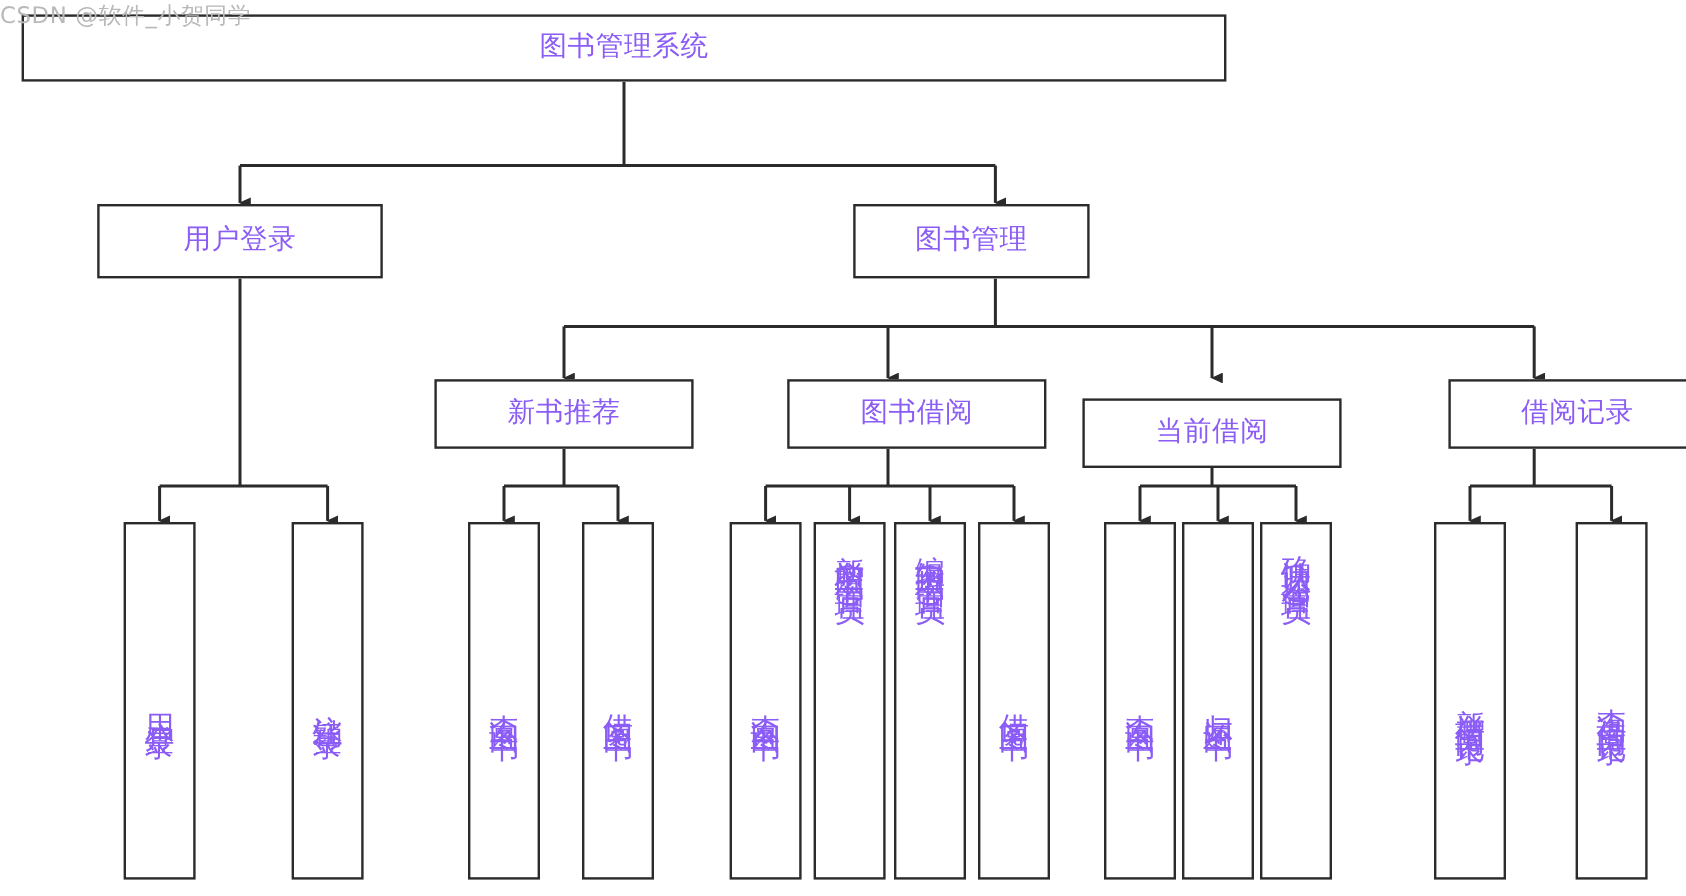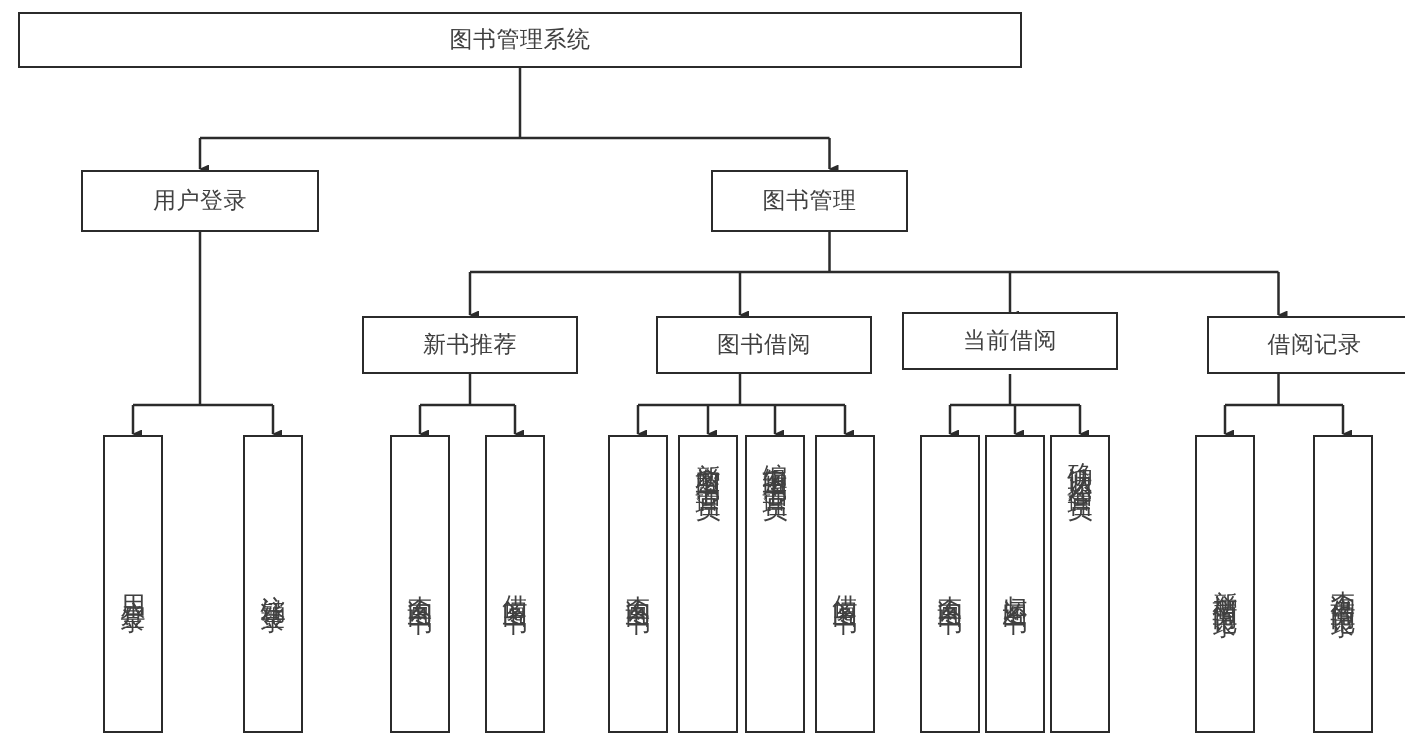--- a/index.html
+++ b/index.html
@@ -32,21 +32,21 @@
     position: absolute;
     box-sizing: border-box;
     background: #ffffff;
     border: 2.5px solid #2b2b2b;
     display: flex;
     align-items: center;
     justify-content: center;
     overflow: hidden;
   }
   .node-label {
-    color: #404040;
+    color: #8b5cf6;
     text-align: right;
     line-height: 1.12;
     white-space: pre;
   }
   .node.horizontal .node-label {
     font-size: 23px;
     letter-spacing: 0.5px;
   }
   .node.root .node-label {
     font-size: 23px;
@@ -133,21 +133,21 @@
       </div>
       <div class="node horizontal" style="left: 711px; top: 170px; width: 197px; height: 62px;">
         <span class="node-label">图书管理</span>
       </div>
       <div class="node horizontal" style="left: 362px; top: 316px; width: 216px; height: 58px;">
         <span class="node-label">新书推荐</span>
       </div>
       <div class="node horizontal" style="left: 632px; top: 316px; width: 216px; height: 58px; margin-left: 24px;">
         <span class="node-label">图书借阅</span>
       </div>
-      <div class="node horizontal" style="left: 902px; top: 312px; width: 216px; height: 58px;">
+      <div class="node horizontal" style="left: 902px; top: 332px; width: 216px; height: 58px;">
         <span class="node-label">当前借阅</span>
       </div>
       <div class="node horizontal" style="left: 1171px; top: 316px; width: 215px; height: 58px; margin-left: 36px;">
         <span class="node-label">借阅记录</span>
       </div>
       <div class="node vertical centered" style="left: 103px; top: 435px; width: 60px; height: 298px;">
         <span class="node-label">用户登录</span>
       </div>
       <div class="node vertical centered" style="left: 243px; top: 435px; width: 60px; height: 298px;">
         <span class="node-label">注销登录</span>
@@ -180,13 +180,14 @@
         <span class="node-label">确认归还（管理员）</span>
       </div>
       <div class="node vertical centered" style="left: 1195px; top: 435px; width: 60px; height: 298px;">
         <span class="node-label">新增借阅记录</span>
       </div>
       <div class="node vertical centered" style="left: 1313px; top: 435px; width: 60px; height: 298px;">
         <span class="node-label">查询借阅记录</span>
       </div>
     </div>
 
+  <div class="watermark">CSDN @软件_小贺同学</div>
 </div>
 
 </body></html>

